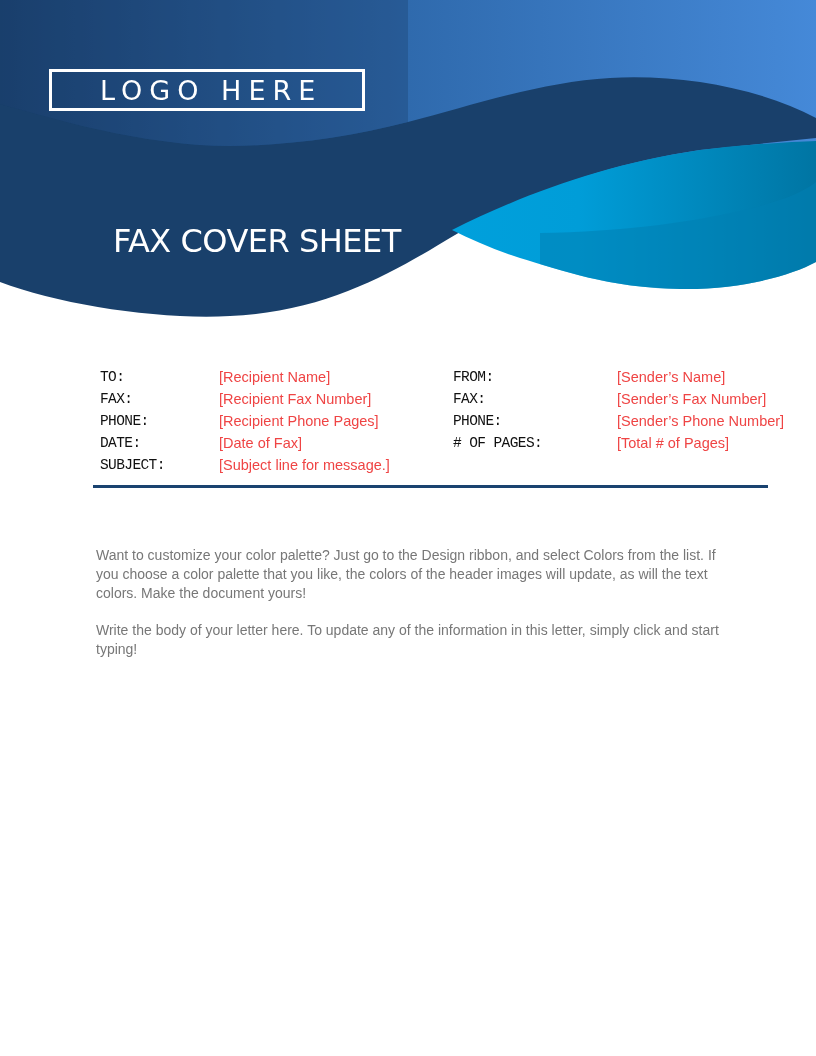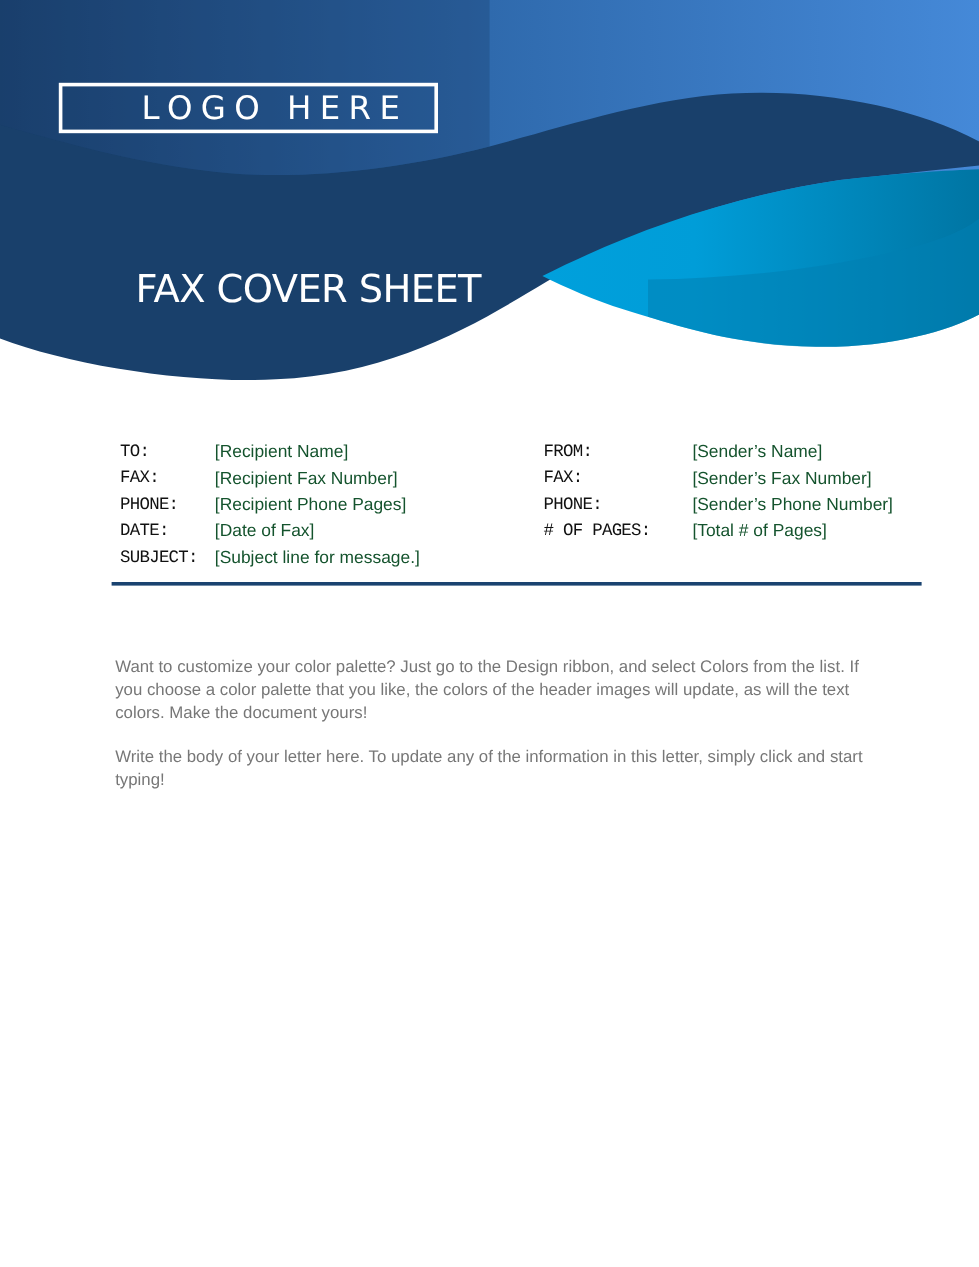--- a/index.html
+++ b/index.html
@@ -9,37 +9,37 @@
       font-family: "Liberation Sans", sans-serif;
     }
     .header-art { position: absolute; left: 0; top: 0; width: 816px; height: 330px; }
     .logo-box {
       position: absolute; left: 49px; top: 69px; width: 316px; height: 42px;
       border: 3px solid #ffffff; box-sizing: border-box;
       display: flex; align-items: center;
     }
     .logo-text {
       color: #ffffff; font-size: 27px; letter-spacing: 7px;
-      margin-left: 66px; font-family: "DejaVu Sans", sans-serif; font-weight: normal;
+      margin-left: 48px; font-family: "DejaVu Sans", sans-serif; font-weight: normal;
     }
     .doc-title {
       position: absolute; left: 97px; top: 206px;
       color: #ffffff; font-size: 32px; font-weight: normal; margin: 16px;
       font-family: "DejaVu Sans", sans-serif; letter-spacing: -0.5px;
     }
     .info {
       position: absolute; top: 366px; left: 100px; width: 668px;
       font-size: 14.5px; color: #111111;
     }
     .info-col { position: absolute; top: 0; }
     .info-col.left { left: 0; }
     .info-col.right { left: 353px; }
     .info-row { height: 22px; line-height: 22px; white-space: nowrap; position: relative; }
     .info-label { position: absolute; left: 0; letter-spacing: -0.6px; font-family: Liberation Mono, monospace; }
-    .info-value { position: absolute; color: #14532d; }
+    .info-value { position: absolute; color: #ef4444; margin-left: 40px; }
     .left .info-value { left: 79px; }
     .right .info-value { left: 124px; }
     .divider {
       position: absolute; left: 93px; top: 485px; width: 675px; height: 3px;
       background: #1a4370;
     }
     .body-text {
       position: absolute; left: 96px; top: 546px; width: 640px;
       color: #777777; font-size: 14px; line-height: 19px;
     }

